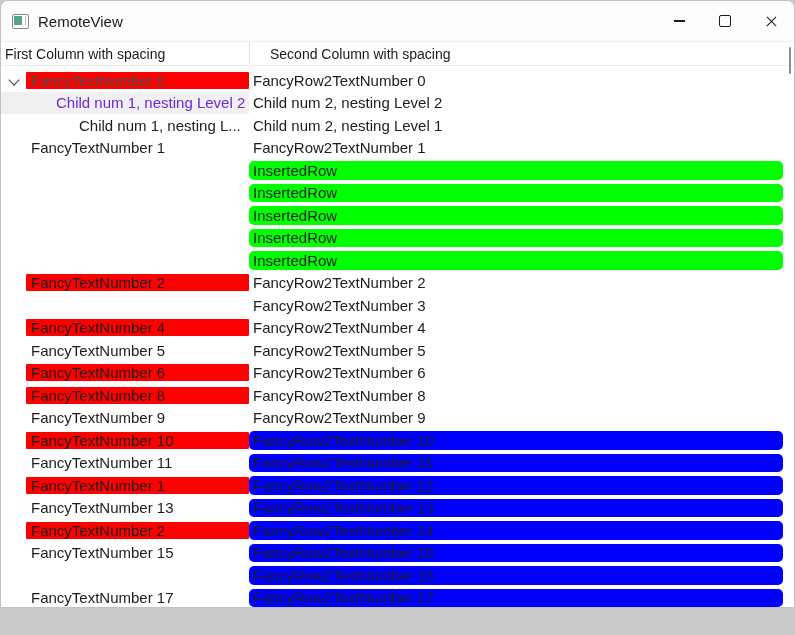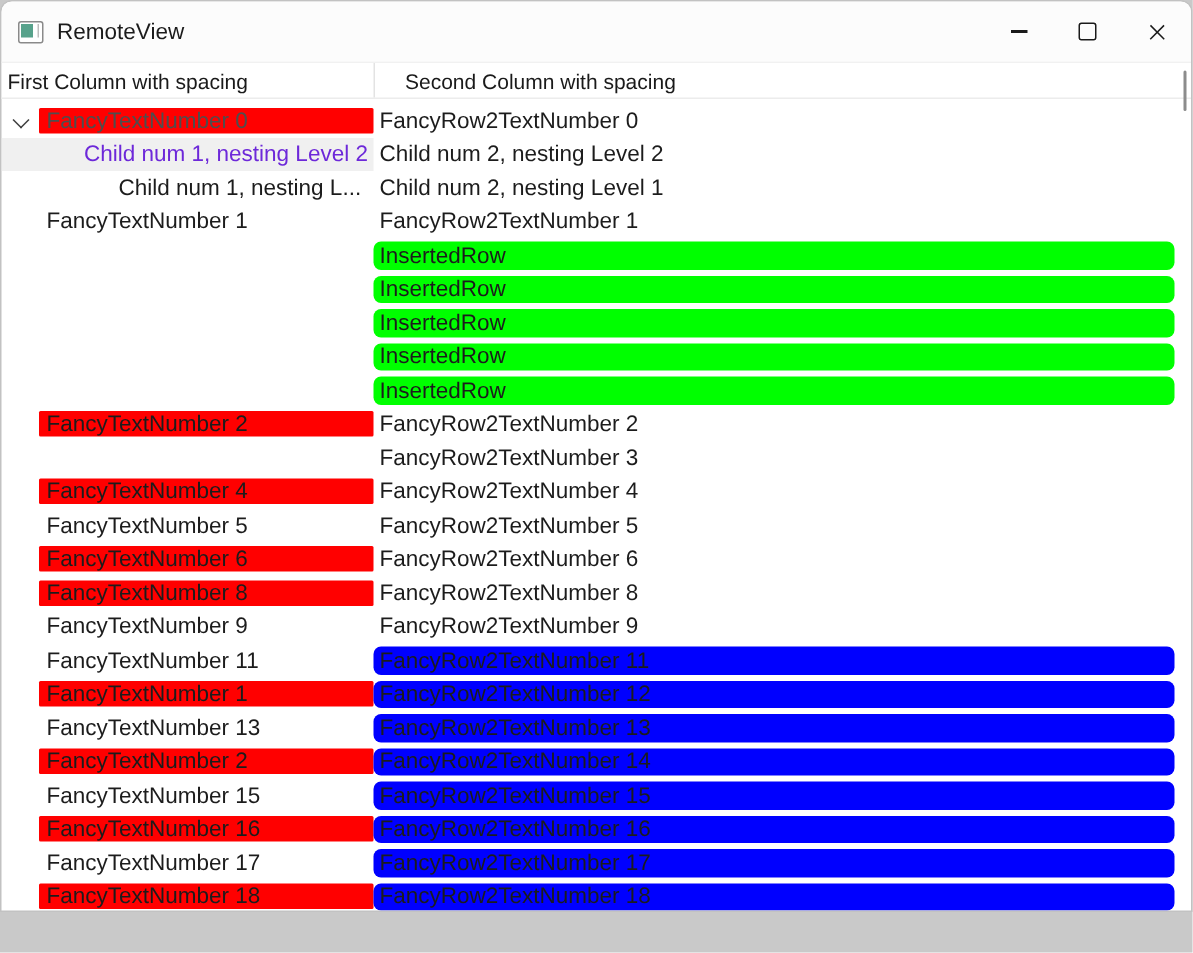--- a/index.html
+++ b/index.html
@@ -201,20 +201,28 @@
 
   <div class="row">
     <div class="c1 ind0">
           <span class="c1text">FancyTextNumber 9</span>
         </div>
     <div class="c2">
           <span class="c2text">FancyRow2TextNumber 9</span>
         </div>
   </div>
 
+  <div class="row">
+    <div class="c1 ind0">
+          <div class="c1bar">FancyTextNumber 10</div>
+        </div>
+    <div class="c2">
+          <div class="c2bar blue">FancyRow2TextNumber 10</div>
+        </div>
+  </div>
 
   <div class="row">
     <div class="c1 ind0">
           <span class="c1text">FancyTextNumber 11</span>
         </div>
     <div class="c2">
           <div class="c2bar blue">FancyRow2TextNumber 11</div>
         </div>
   </div>
 
@@ -248,23 +256,20 @@
   <div class="row">
     <div class="c1 ind0">
           <span class="c1text">FancyTextNumber 15</span>
         </div>
     <div class="c2">
           <div class="c2bar blue">FancyRow2TextNumber 15</div>
         </div>
   </div>
 
   <div class="row">
-    <div class="c1 ind0">
-          <div class="c1bar">FancyTextNumber 16</div>
-        </div>
     <div class="c2">
           <div class="c2bar blue">FancyRow2TextNumber 16</div>
         </div>
   </div>
 
   <div class="row">
     <div class="c1 ind0">
           <span class="c1text">FancyTextNumber 17</span>
         </div>
     <div class="c2">

